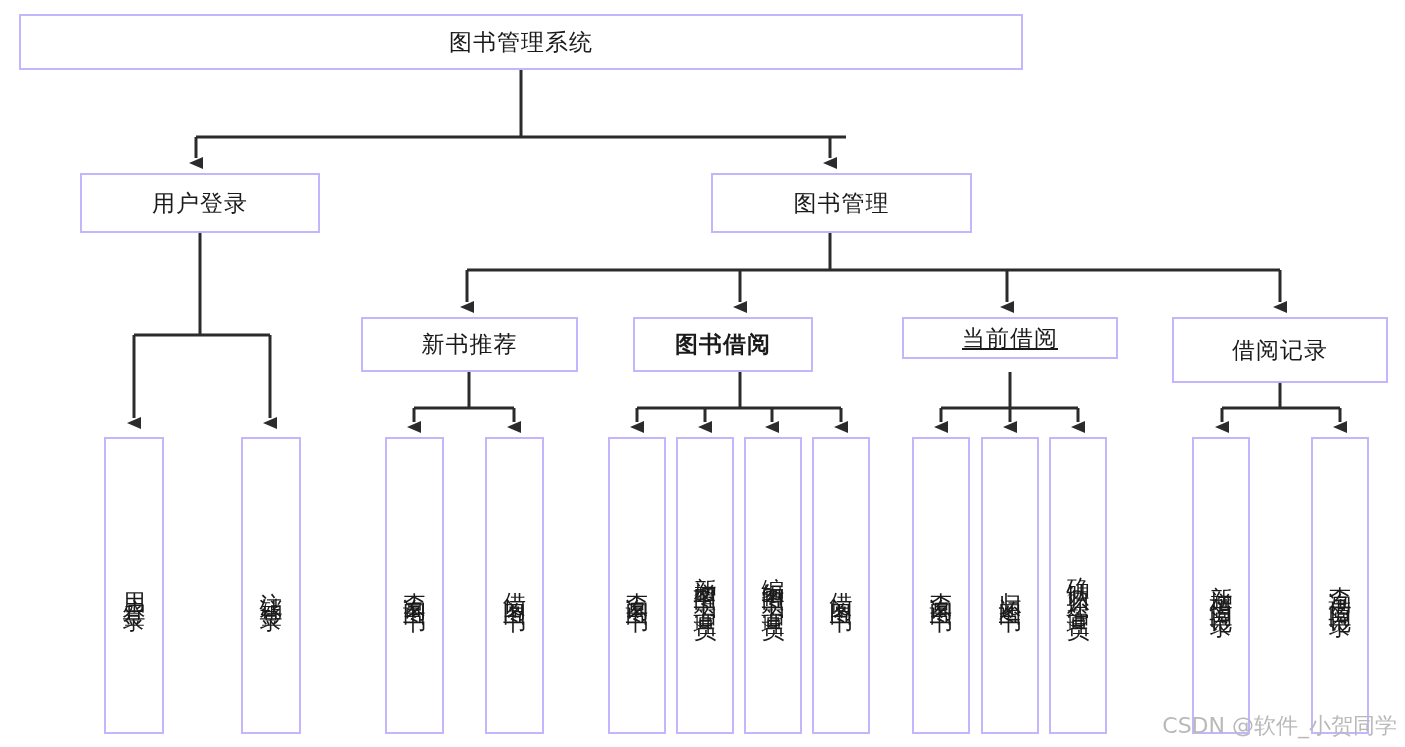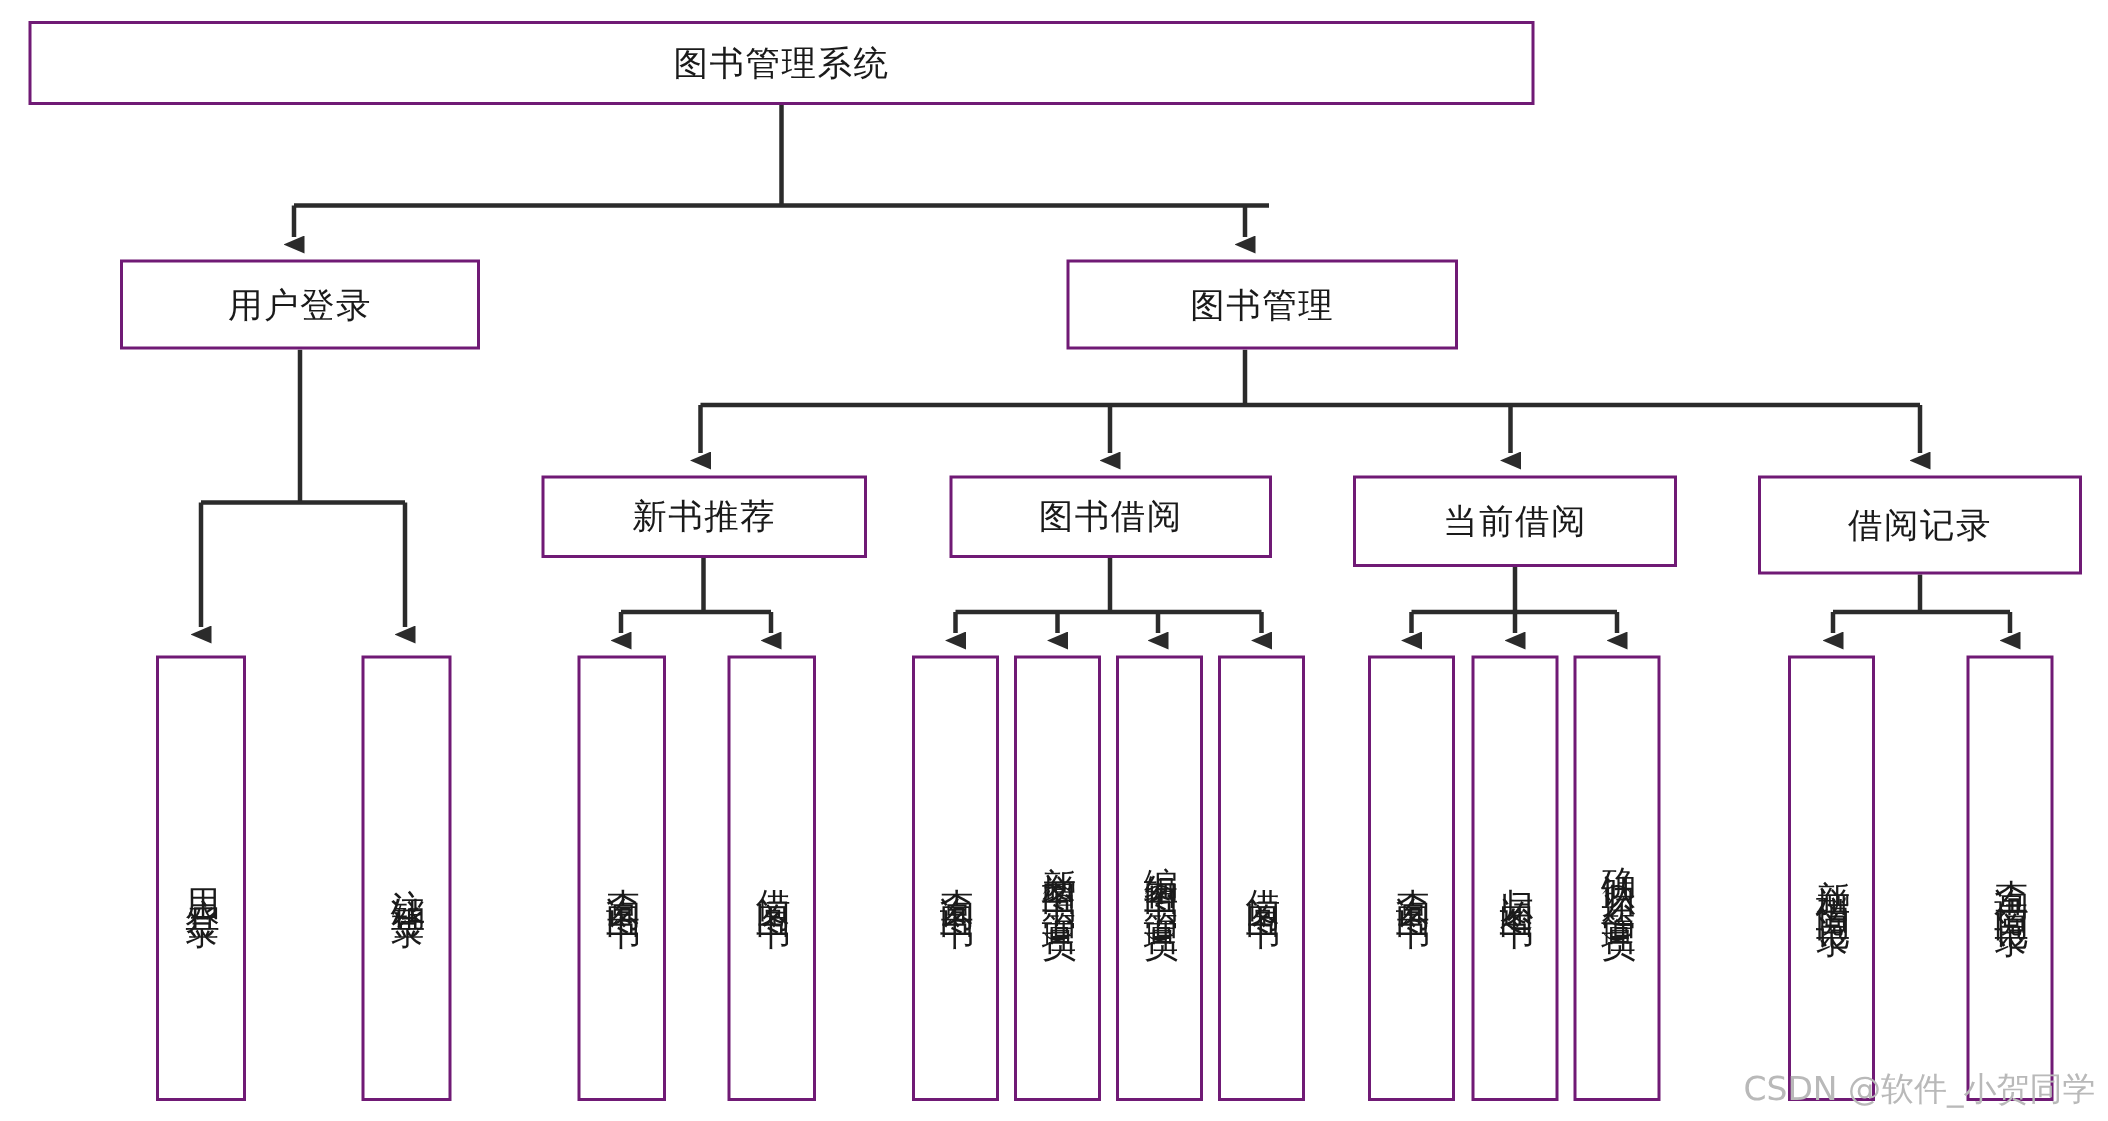--- a/index.html
+++ b/index.html
@@ -23,21 +23,21 @@
     position: absolute;
     left: 0;
     top: 0;
     width: 1405px;
     height: 747px;
     pointer-events: none;
   }
   .node {
     position: absolute;
     box-sizing: border-box;
-    border: 2px solid #701a75;
+    border: 2px solid #c4b5fd;
     background: #ffffff;
     display: flex;
     align-items: center;
     justify-content: center;
     color: #1a1a1a;
     z-index: 2;
   }
   .node-h {
     font-size: 23px;
     letter-spacing: 1px;
@@ -130,24 +130,24 @@
   <div class="node node-h" style="left:80px; top:173px; width:240px; height:60px;">
     <span>用户登录</span>
   </div>
   <div class="node node-h" style="left:711px; top:173px; width:261px; height:60px;">
     <span>图书管理</span>
   </div>
 
   <div class="node node-h" style="left:361px; top:317px; width:217px; height:55px;">
     <span>新书推荐</span>
   </div>
-  <div class="node node-h" style="left:633px; top:317px; width:215px; height:55px;">
+  <div class="node node-h" style="left:633px; top:317px; width:180px; height:55px;font-weight:bold;">
     <span>图书借阅</span>
   </div>
-  <div class="node node-h" style="left:902px; top:317px; width:216px; height:61px;">
+  <div class="node node-h" style="left:902px; top:317px; width:216px; height:42px;text-decoration:underline;">
     <span>当前借阅</span>
   </div>
   <div class="node node-h" style="left:1172px; top:317px; width:216px; height:66px;">
     <span>借阅记录</span>
   </div>
 
   <div class="node node-v" style="left:104px; top:437px; width:60px; height:297px;">
     <span class="vtext">用户登录</span>
   </div>
   <div class="node node-v" style="left:241px; top:437px; width:60px; height:297px;">

